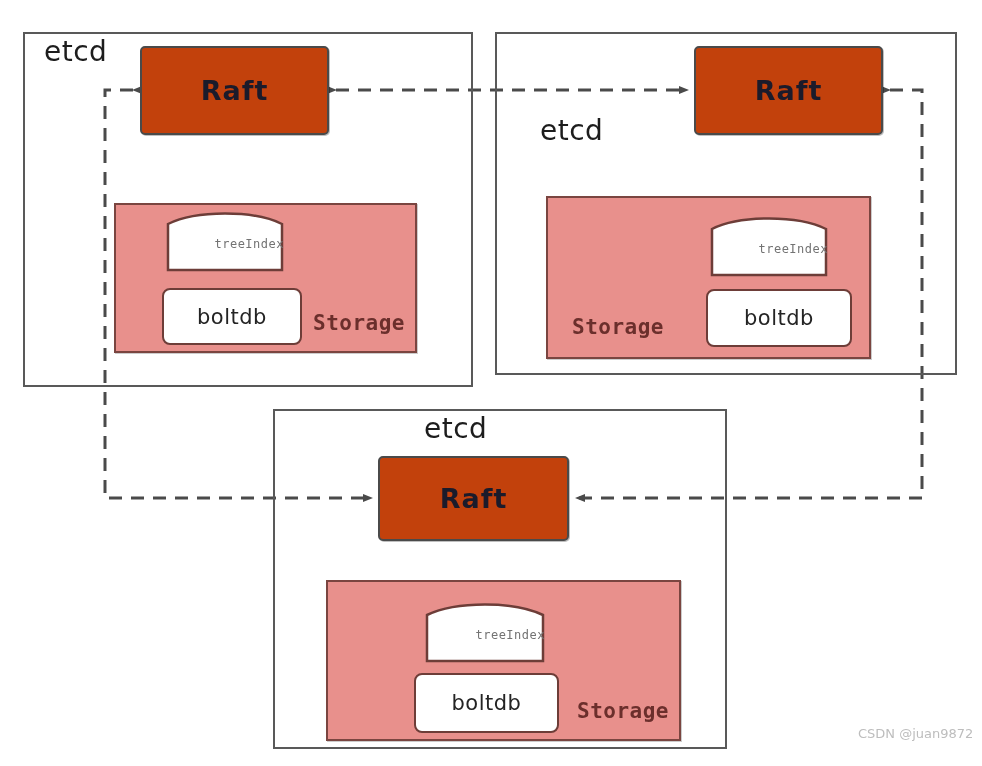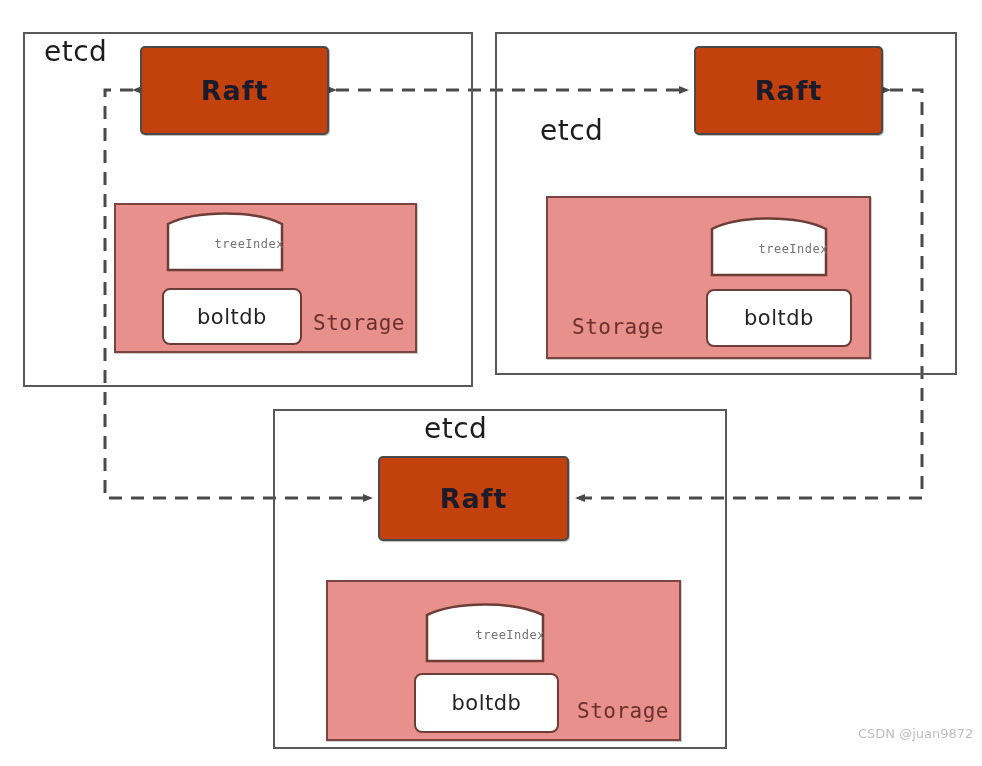--- a/index.html
+++ b/index.html
@@ -62,21 +62,21 @@
     position: absolute;
     box-sizing: border-box;
     background: #e8908c;
     border: 2px solid #7a4540;
     box-shadow: 1px 1px 0 rgba(0,0,0,0.2);
   }
   .storage-label {
     position: absolute;
     font-family: "DejaVu Sans Mono", monospace;
     font-size: 21px;
-    font-weight: normal;
+    font-weight: bold;
     color: #6b2f2c;
     letter-spacing: 0.5px;
     white-space: nowrap;
   }
 
   
   .treeindex {
     position: absolute;
   }
   .treeindex svg {

